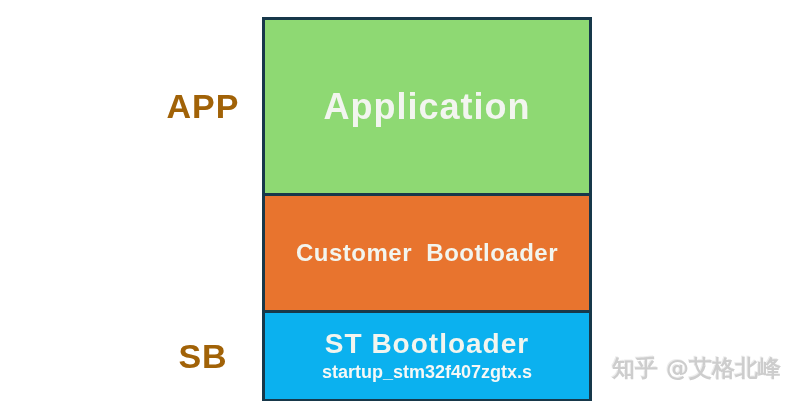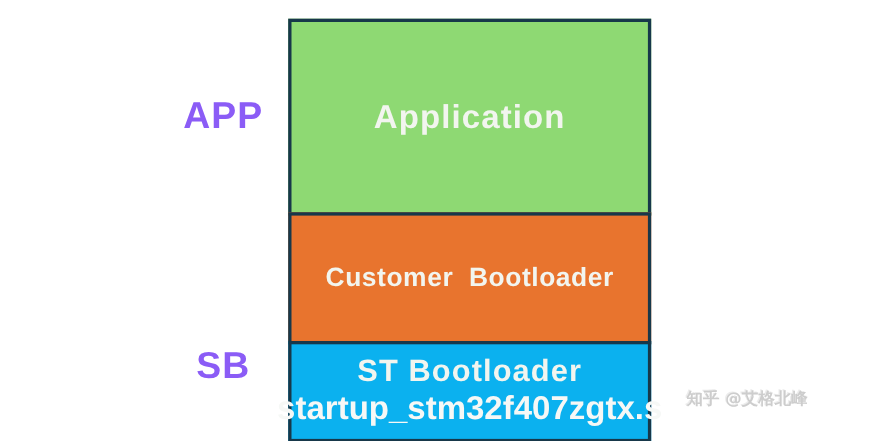--- a/index.html
+++ b/index.html
@@ -17,26 +17,26 @@
   }
   
   .side-label {
     position: absolute;
     left: 148px;
     width: 110px;
     text-align: center;
     transform: translateY(-50%);
     font-size: 34px;
     font-weight: bold;
-    color: #8b5cf6;
+    color: #a16207;
     letter-spacing: 1px;
   }
   .side-label.app { top: 106px; }
   .side-label.cb  { top: 243px; }
-  .side-label.sb  { top: 333px; }
+  .side-label.sb  { top: 356px; }
 
   
   .stack {
     position: absolute;
     left: 262px;
     top: 17px;
     width: 330px;
   }
   .block {
     box-sizing: border-box;
@@ -46,48 +46,47 @@
     align-items: center;
     justify-content: center;
   }
   .block-app { height: 179px; }
   .block-cb  { height: 120px; margin-top: -3px; }
   .block-sb  { height: 92px; margin-top: -3px; }
 
   .block-title {
     color: #f2f5ef;
     font-weight: bold;
-    font-size: 30px;
+    font-size: 36px;
     letter-spacing: 1px;
     line-height: 1.1;
     white-space: pre;
   }
   .block-cb .block-title { font-size: 24px; letter-spacing: 0.5px; }
   .block-sb .block-title { font-size: 28px; }
   .block-subtitle {
     color: #f6f8f6;
     font-weight: bold;
-    font-size: 30px;
+    font-size: 18px;
     line-height: 1.2;
     margin-top: 2px;
     white-space: pre;
   }
 
   
   .watermark {
     position: absolute;
     left: 612px;
     top: 353px;
-    font-size: 15px;
+    font-size: 23px;
     font-weight: bold;
     color: #cdcdcd;
     text-shadow: 1px 1px 0 rgba(255,255,255,0.9), -1px -1px 0 rgba(180,180,180,0.25);
     font-family: "DejaVu Sans", "Liberation Sans", sans-serif;
     white-space: nowrap;
-    margin-left: 12px;
   }
 </style>
 </head>
 <body>
 
 <div class="canvas">
 
   <div class="side-label app">APP</div>
 
 

